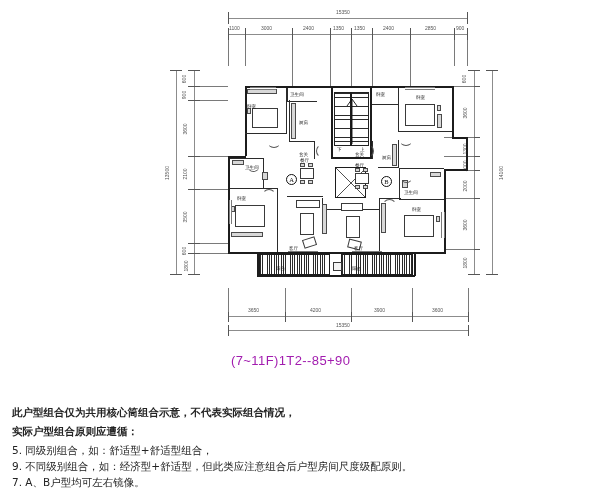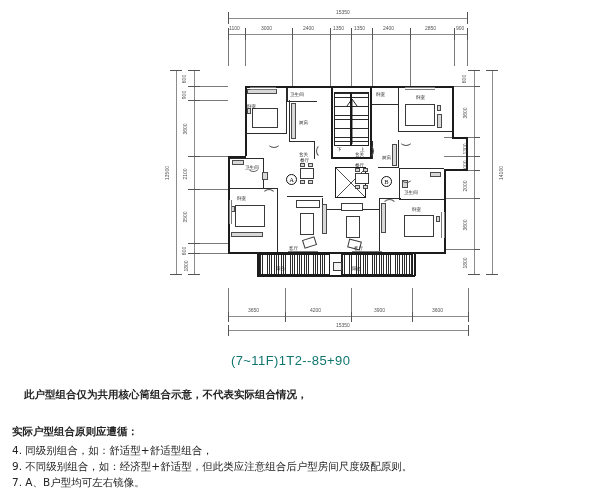--- a/index.html
+++ b/index.html
@@ -32,21 +32,21 @@
     position:absolute; width:11px; height:11px; border:0.8px solid #111;
     border-radius:50%; color:#111; font-size:6.5px; line-height:9.6px;
     text-align:center; background:#fff; font-family:"Liberation Serif", serif;
   }
   .hatch {
     position:absolute;
     background-image:repeating-linear-gradient(90deg,#2a2a2a 0px,#2a2a2a 0.8px,#ffffff 0.8px,#ffffff 2.3px);
     border:1px solid #1c1c1c;
   }
   .title-red {
-    position:absolute; color:#0f766e; font-size:13px;
+    position:absolute; color:#a21caf; font-size:13px;
     font-family:"Liberation Sans", sans-serif; letter-spacing:0.4px;
     white-space:nowrap;
   }
   .note {
     position:absolute; color:#232323; font-size:10.5px;
     font-family:"DejaVu Sans", sans-serif; white-space:nowrap;
   }
   .note-b { font-weight:bold; }
   #plan { position:absolute; left:0; top:0; width:611px; height:340px; }
   .door-arc {
@@ -334,17 +334,17 @@
   <div class="room-label" style="left:354px; top:246px;">客厅</div>
   <div class="room-label" style="left:352px; top:266px;">阳台</div>
 
   <div class="room-label" style="left:290px; top:92px;">卫生间</div>
   <div class="room-label" style="left:376px; top:92px;">卧室</div>
 
 </div>
 
 <div class="title-red" style="left:231px; top:353px;">(7~11F)1T2--85+90</div>
 
-<div class="note note-b" style="left:12px; top:388px;margin-left:12px;">此户型组合仅为共用核心筒组合示意，不代表实际组合情况，</div>
+<div class="note note-b" style="left:12px; top:406px;">此户型组合仅为共用核心筒组合示意，不代表实际组合情况，</div>
 <div class="note note-b" style="left:12px; top:425px;">实际户型组合原则应遭循：</div>
-<div class="note" style="left:12px; top:444px;">4. 同级别组合，如：舒适型+舒适型组合，</div>
+<div class="note" style="left:12px; top:444px;">5. 同级别组合，如：舒适型+舒适型组合，</div>
 <div class="note" style="left:12px; top:460px;">9. 不同级别组合，如：经济型+舒适型，但此类应注意组合后户型房间尺度级配原则。</div>
 <div class="note" style="left:12px; top:476px;">7. A、B户型均可左右镜像。</div>
 
 </body></html>

